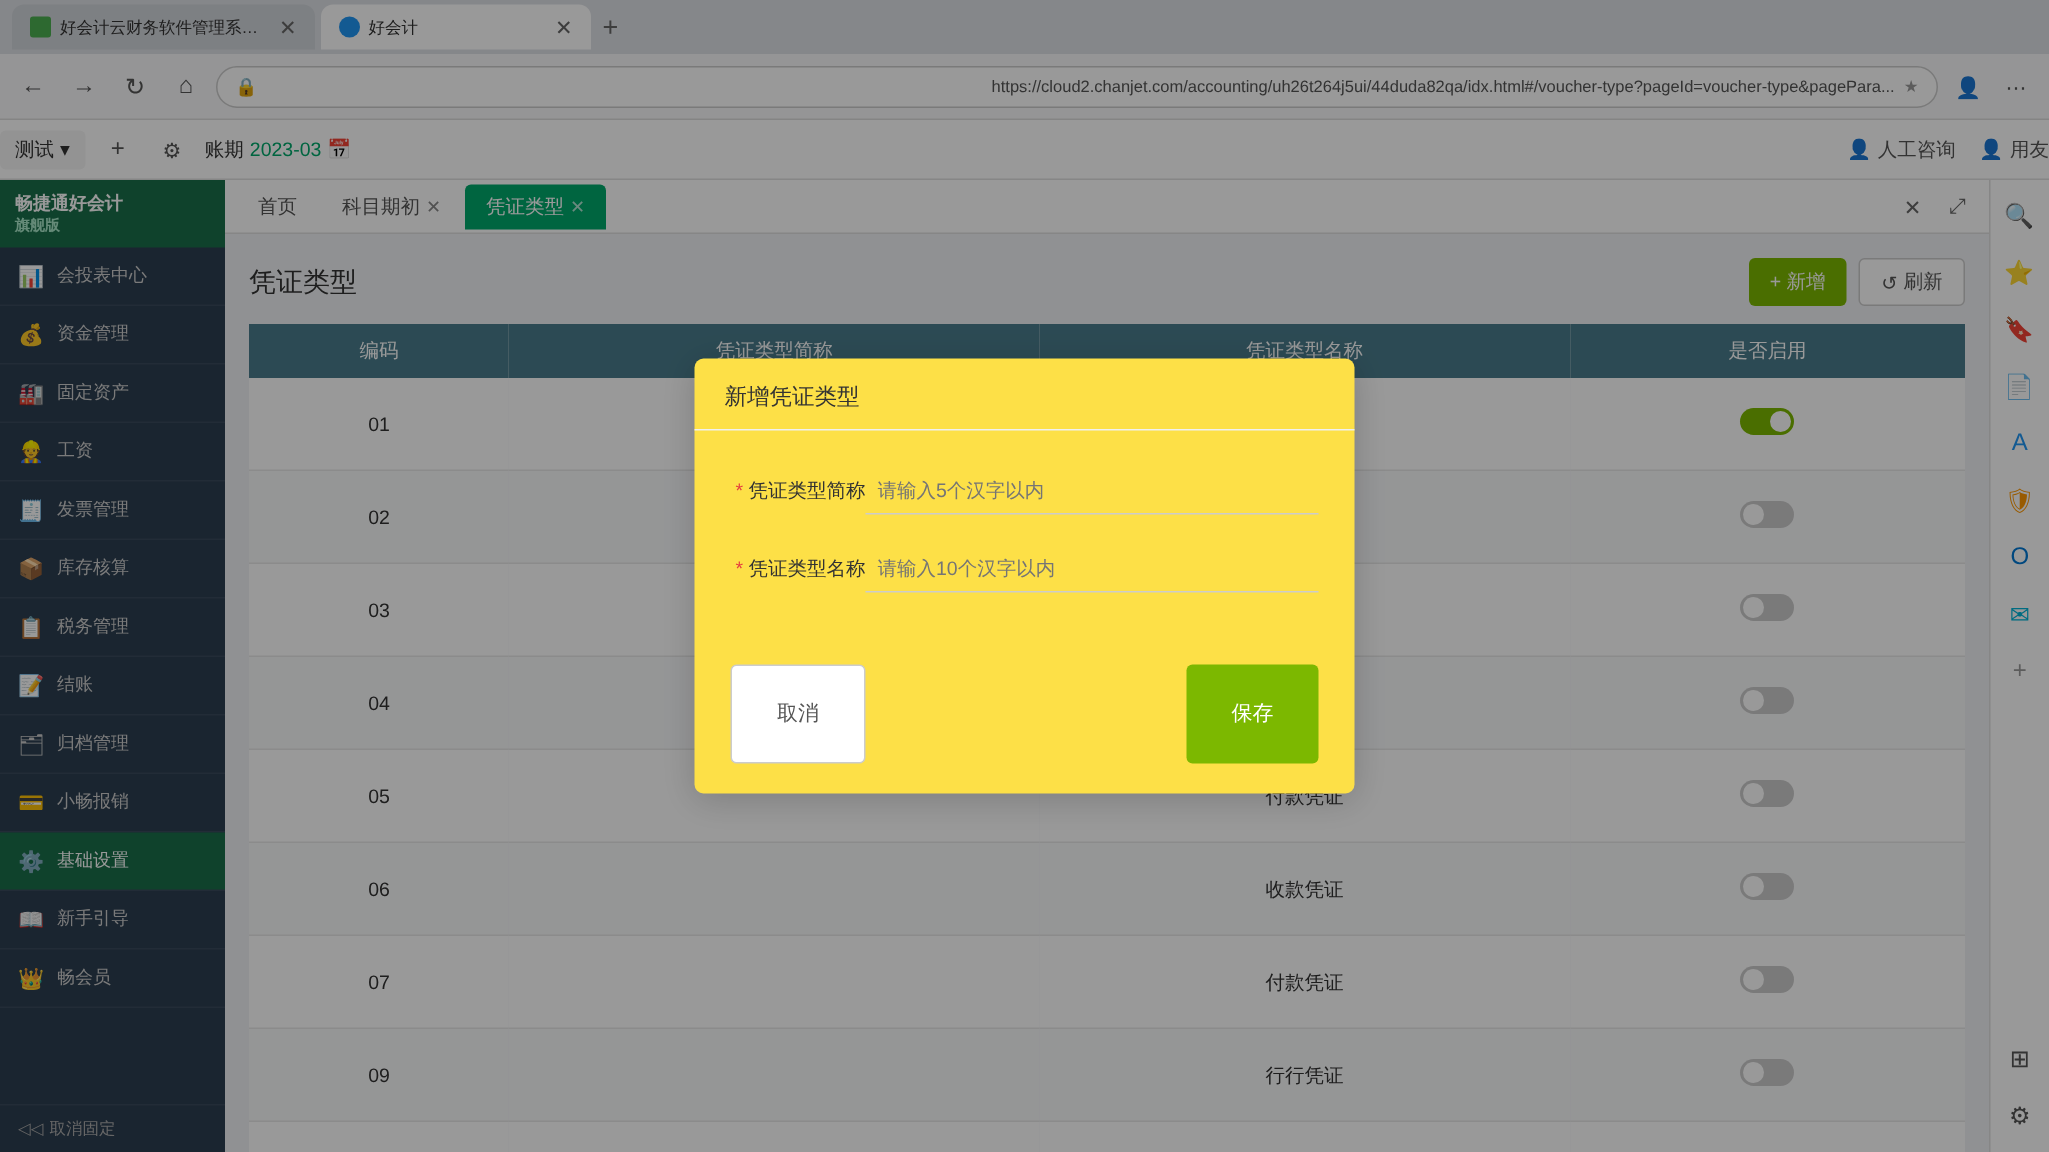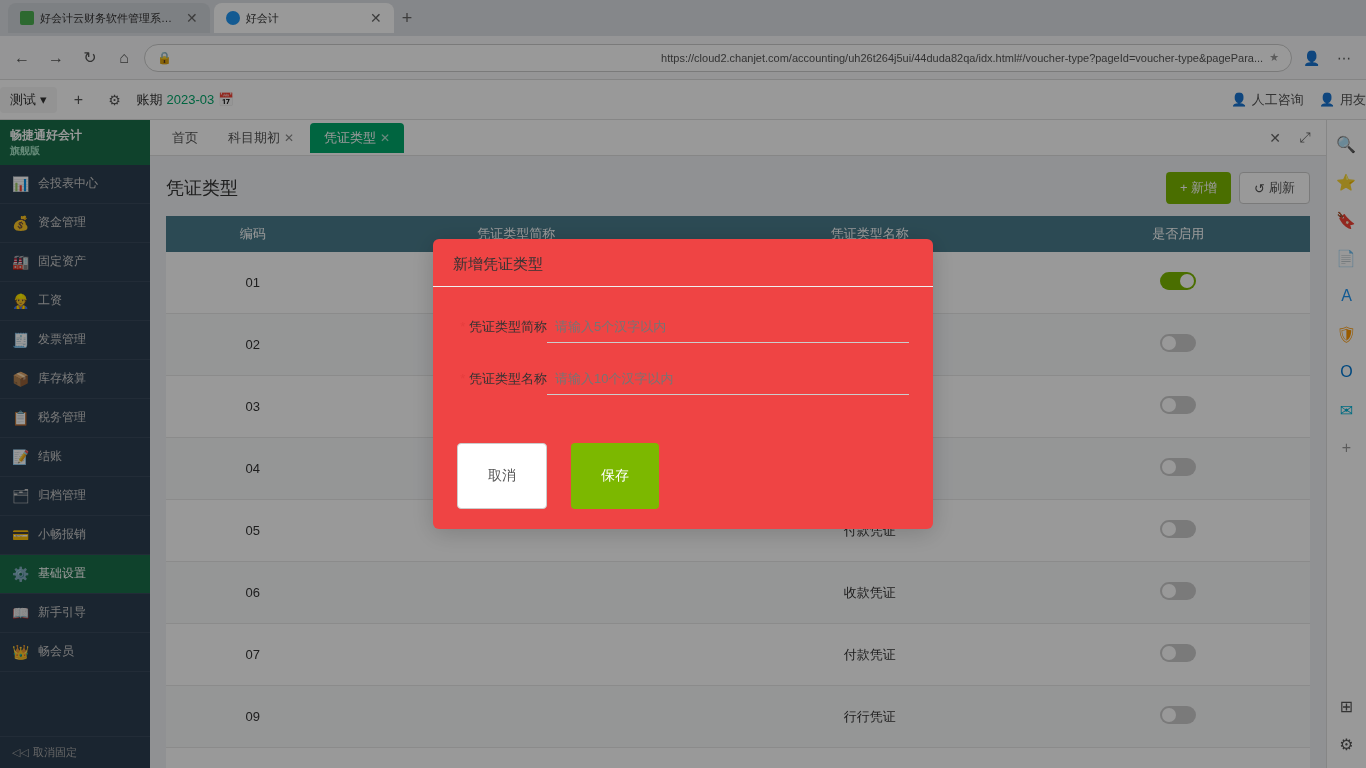--- a/index.html
+++ b/index.html
@@ -66,28 +66,28 @@
     .data-table tbody tr:nth-child(even) { background: #f9fafb; }
     .data-table tbody td { padding: 20px 12px; text-align: center; font-size: 13px; color: #333; }
 
     .toggle { display: inline-block; width: 36px; height: 18px; border-radius: 9px; background: #ccc; position: relative; cursor: pointer; }
     .toggle.on { background: #7cb800; }
     .toggle::after { content: ''; width: 14px; height: 14px; border-radius: 50%; background: #fff; position: absolute; top: 2px; left: 2px; transition: left 0.2s; }
     .toggle.on::after { left: 20px; }
 
     
     .overlay { position: fixed; top: 0; left: 0; width: 100%; height: 100%; background: rgba(0,0,0,0.4); z-index: 100; display: flex; align-items: center; justify-content: center; }
-    .dialog { background: #ef4444; border-radius: 6px; width: 500px; padding: 0; box-shadow: 0 4px 24px rgba(0,0,0,0.18); }
+    .dialog { background: #fde047; border-radius: 6px; width: 440px; padding: 0; box-shadow: 0 4px 24px rgba(0,0,0,0.18); }
     .dialog-header { padding: 16px 20px 12px; border-bottom: 1px solid #f0f0f0; font-size: 15px; color: #333; font-weight: 500; }
     .dialog-body { padding: 24px 24px 16px; }
     .form-row { display: flex; align-items: center; margin-bottom: 20px; }
     .form-label { font-size: 13px; color: #333; width: 90px; text-align: right; flex-shrink: 0; }
     .form-label::before { content: '* '; color: #e53e3e; }
     .form-input { flex: 1; height: 32px; border: none; border-bottom: 1px solid #ccc; padding: 4px 8px; font-size: 13px; color: #333; outline: none; background: transparent; }
-    .dialog-footer { display: flex; justify-content: flex-start; gap: 24px; padding: 12px 24px 20px; }
+    .dialog-footer { display: flex; justify-content: space-between; gap: 24px; padding: 12px 24px 20px; }
     .btn-cancel { background: #fff; color: #555; border: 1px solid #ccc; border-radius: 4px; padding: 7px 30px; cursor: pointer; font-size: 14px; }
     .btn-save { background: #7cb800; color: #fff; border: none; border-radius: 4px; padding: 24px 30px; cursor: pointer; font-size: 14px; }
     .right-icon { width: 32px; height: 32px; border-radius: 4px; display: flex; align-items: center; justify-content: center; cursor: pointer; color: #555; font-size: 16px; }
   </style>
 </head>
 <body>
 
 <div class="browser-chrome">
   <div class="browser-tab inactive">
     <span class="tab-favicon" style="background:#4caf50;"></span>

